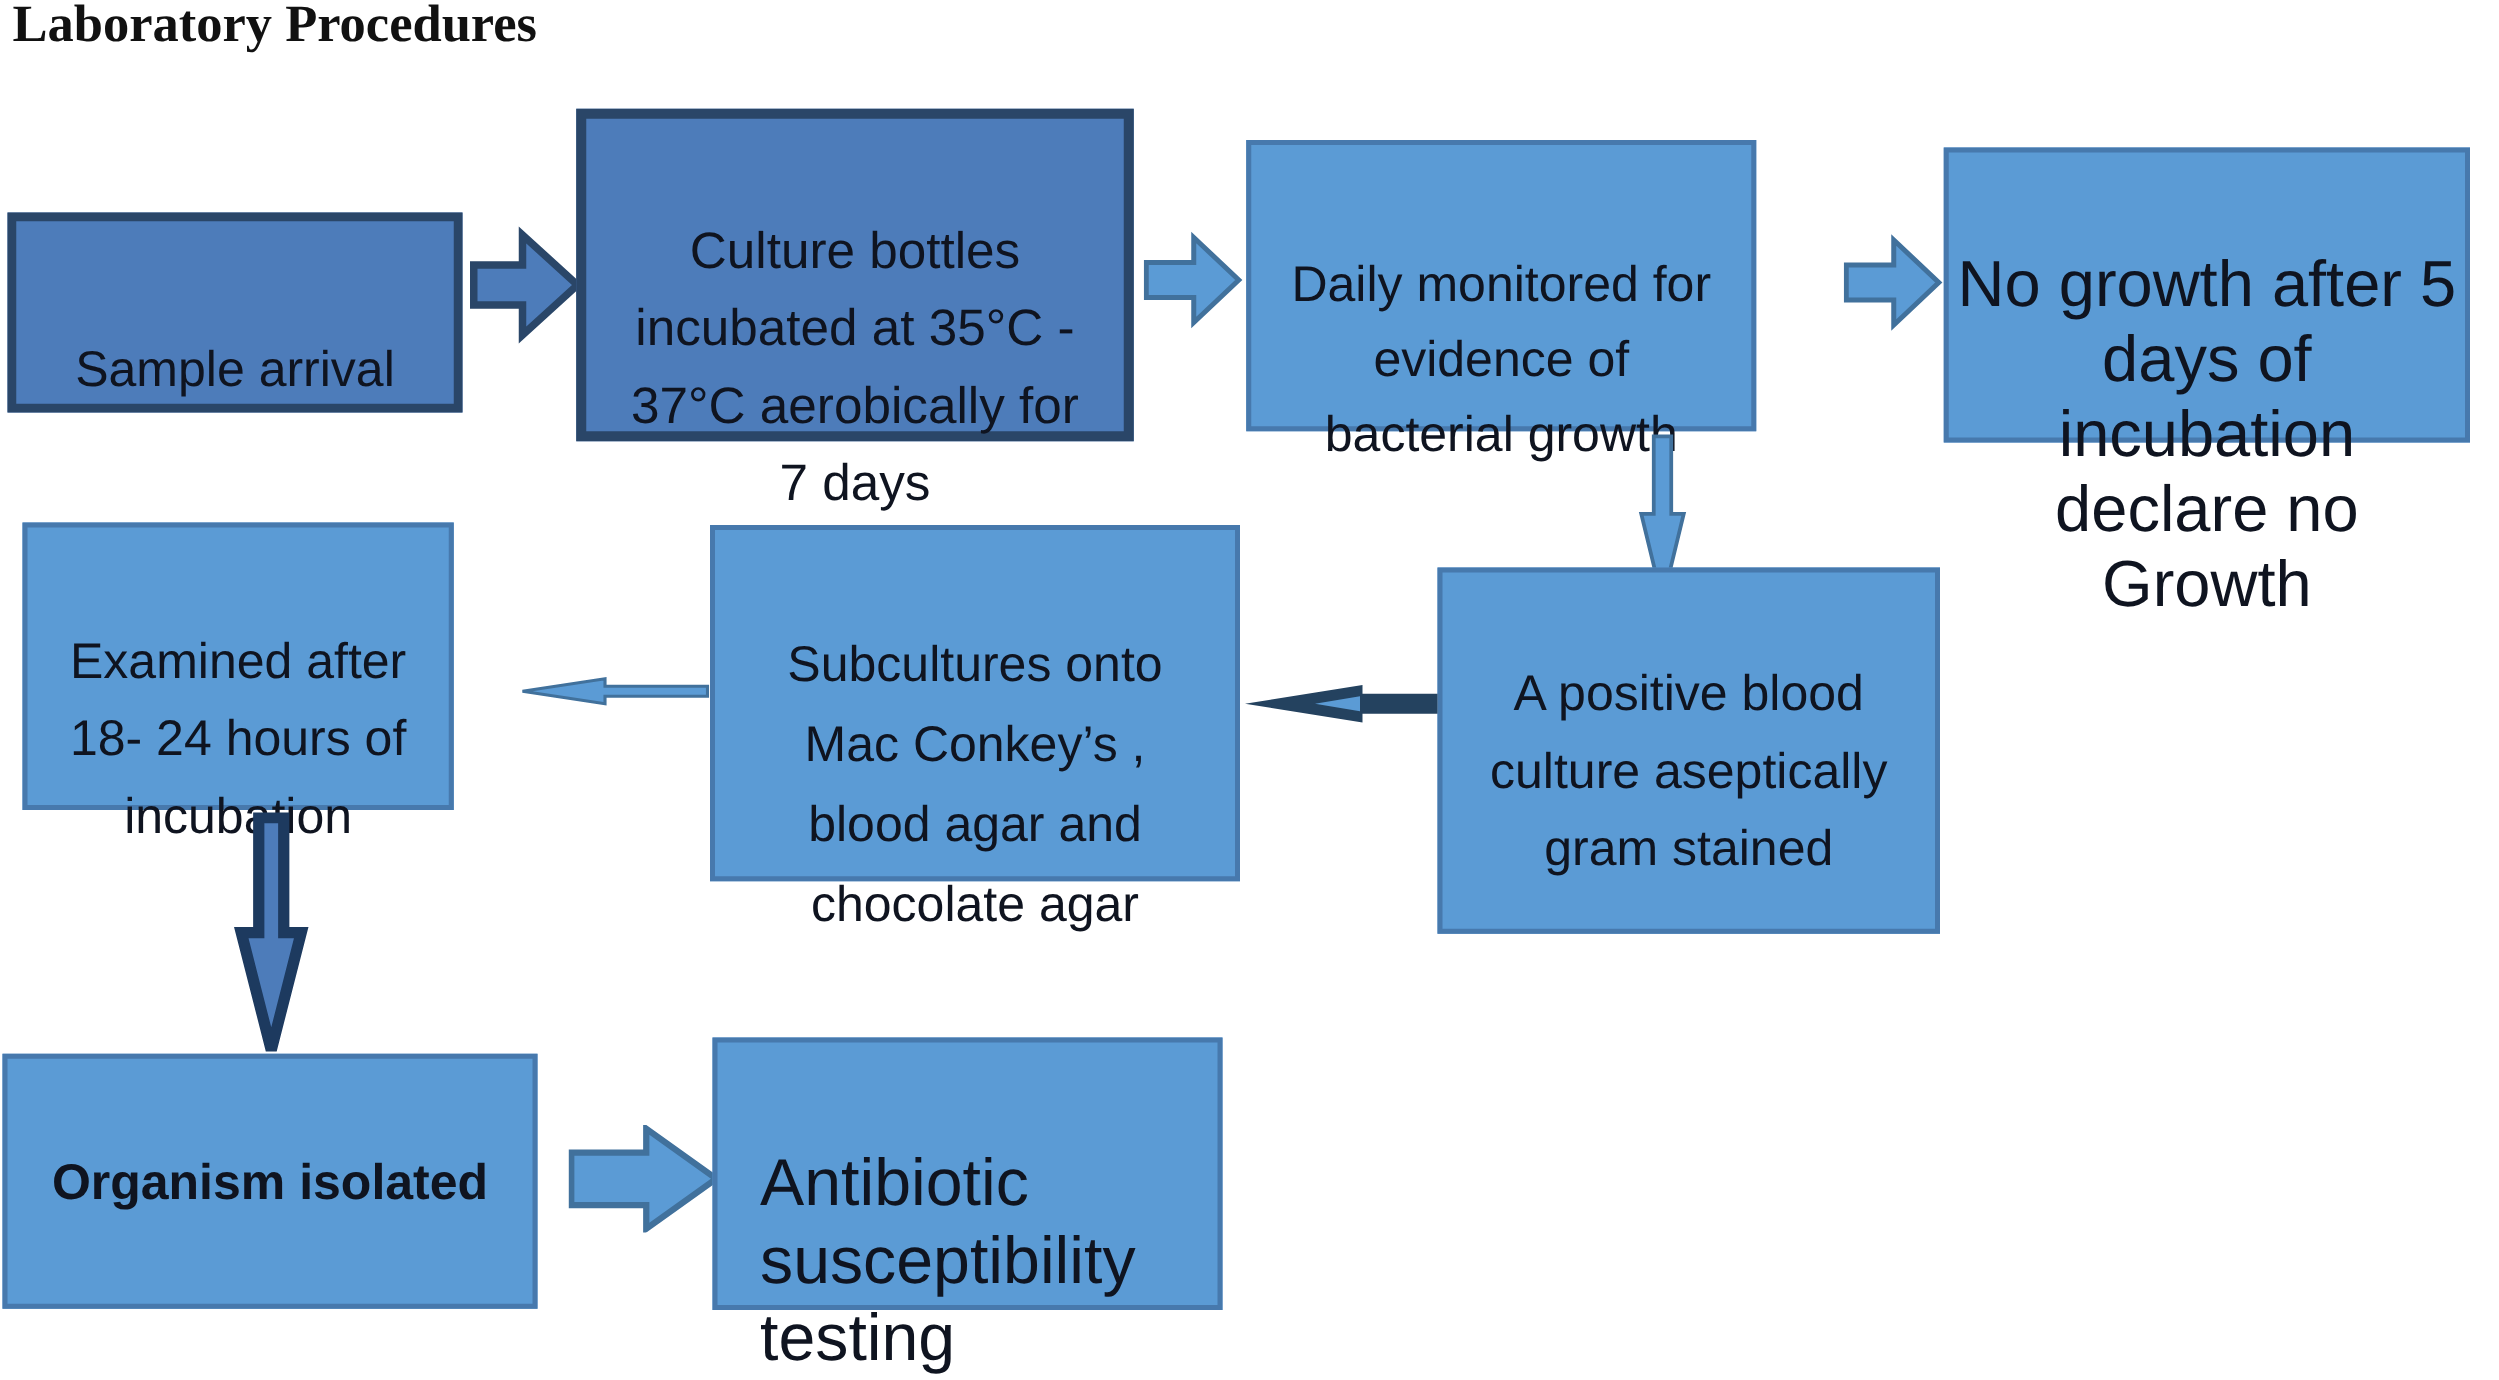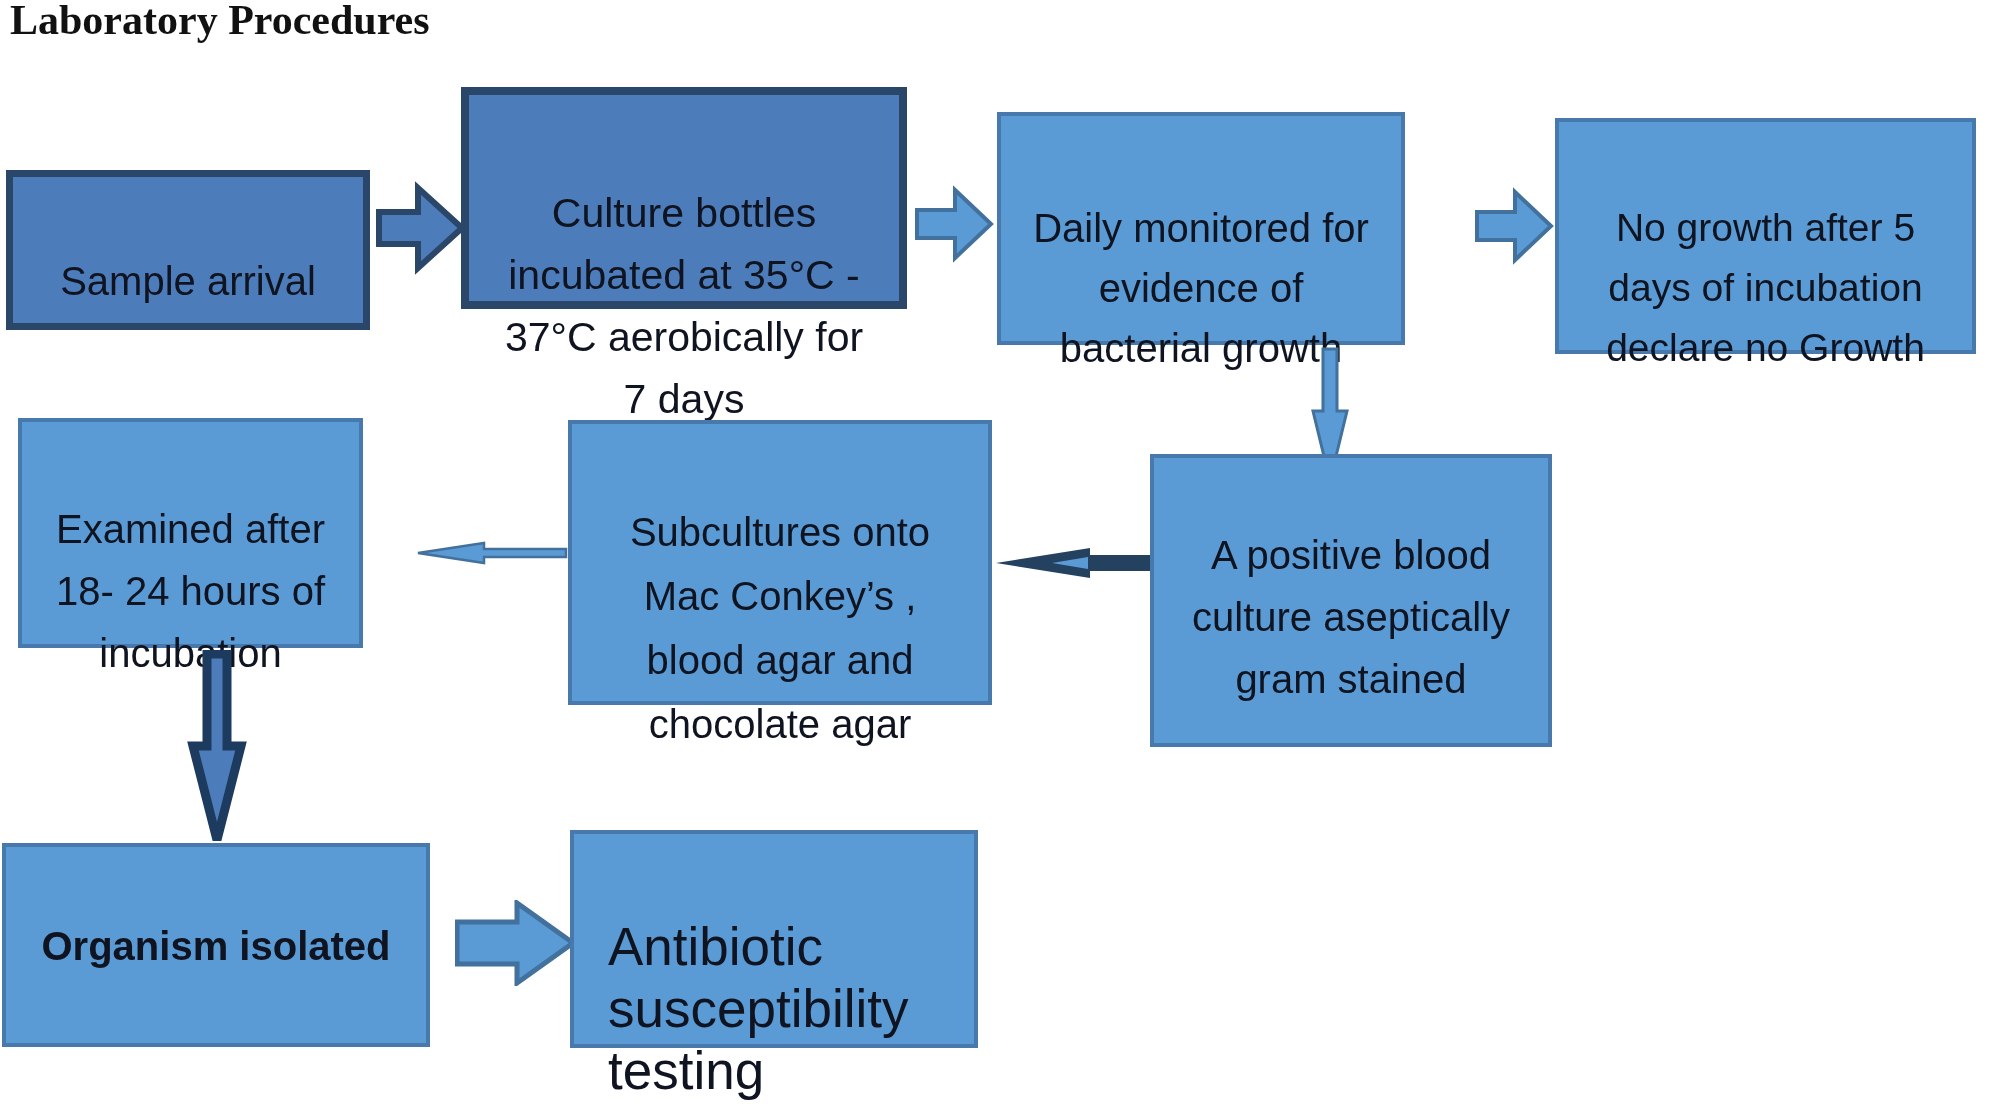--- a/index.html
+++ b/index.html
@@ -13,24 +13,24 @@
     font-size:42px;line-height:48px;color:#111111;
   }
   .node{
     position:absolute;box-sizing:border-box;color:#0f1420;
     white-space:pre-line;text-align:center;
   }
   .node-dark{background:#4d7cba;border:7px solid #2a4668;}
   .node-light{background:#5b9bd5;border:4px solid #4779ad;}
   .arrow{position:absolute;}
   
-  #box-sample{left:6px;top:170px;width:364px;height:160px;font-size:40px;line-height:50px;padding-top:29px;}
-  #box-culture{left:461px;top:87px;width:446px;height:222px;border-width:8px;font-size:41px;line-height:62px;padding-top:25px;}
+  #box-sample{left:6px;top:170px;width:364px;height:160px;font-size:40px;line-height:50px;padding-top:44px;}
+  #box-culture{left:461px;top:87px;width:446px;height:266px;border-width:8px;font-size:41px;line-height:62px;padding-top:12px;}
   #box-daily{left:997px;top:112px;width:408px;height:233px;font-size:40px;line-height:60px;padding-top:22px;}
-  #box-nogrowth{left:1555px;top:118px;width:421px;height:236px;font-size:39px;line-height:60px;padding-top:16px;}
+  #box-nogrowth{left:1555px;top:118px;width:421px;height:236px;font-size:52px;line-height:60px;padding-top:16px;}
   #box-positive{left:1150px;top:454px;width:402px;height:293px;font-size:40px;line-height:62px;padding-top:4px;}
   #box-subcultures{left:568px;top:420px;width:424px;height:285px;font-size:40px;line-height:64px;padding-top:12px;}
   #box-examined{left:18px;top:418px;width:345px;height:230px;font-size:40px;line-height:62px;padding-top:14px;}
   #box-organism{left:2px;top:843px;width:428px;height:204px;font-size:40px;line-height:50px;padding-top:24px;font-weight:bold;}
   #box-antibiotic{left:570px;top:830px;width:408px;height:218px;font-size:53px;line-height:62px;padding-top:20px;padding-left:34px;text-align:left;}
   
   #arrow-1{left:376px;top:180px;}
   #arrow-2{left:915px;top:184px;}
   #arrow-3{left:1475px;top:186px;}
   #arrow-4{left:1303px;top:347px;}

